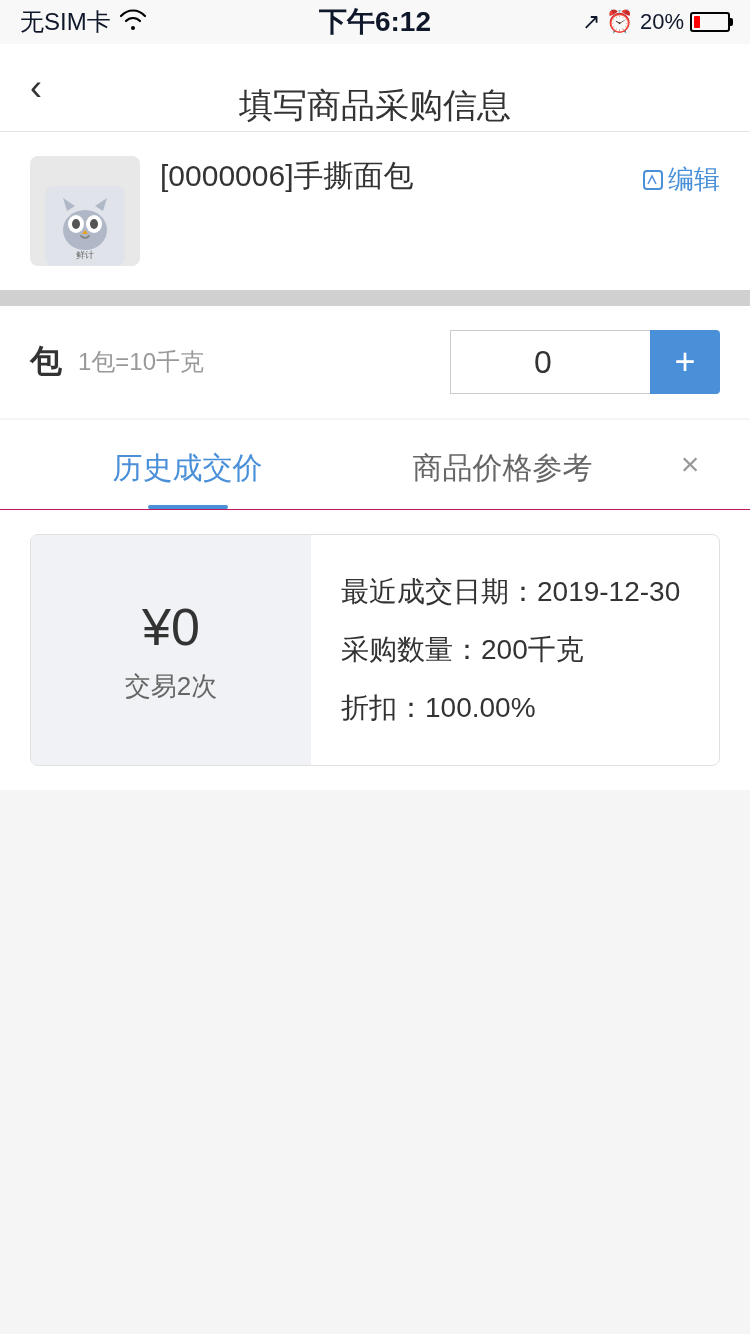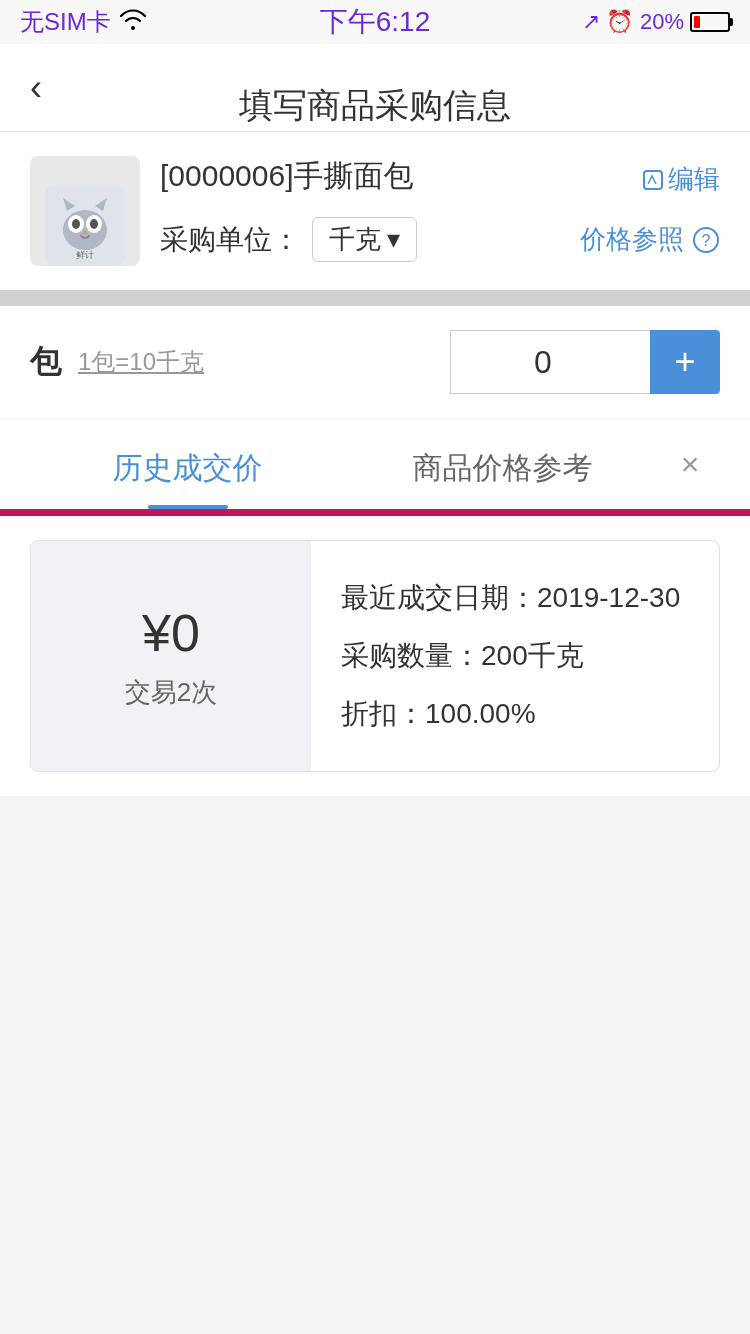--- a/index.html
+++ b/index.html
@@ -15,31 +15,31 @@
     
     .status-bar {
       width: 750px;
       height: 44px;
       background: #f8f8f8;
       display: flex;
       align-items: center;
       justify-content: space-between;
       padding: 0 20px;
       font-size: 24px;
-      color: #6d28d9;
+      color: #0f172a;
     }
     .status-left {
       display: flex;
       align-items: center;
       gap: 8px;
       font-size: 24px;
     }
     .status-center {
       font-size: 28px;
-      font-weight: 400;
+      font-weight: 700;
       position: absolute;
       left: 50%;
       transform: translateX(-50%);
     }
     .status-right {
       display: flex;
       align-items: center;
       gap: 6px;
       font-size: 22px;
     }
@@ -194,21 +194,20 @@
       color: #333;
     }
     .qty-unit-bold {
       font-size: 32px;
       font-weight: 600;
       color: #333;
     }
     .qty-hint {
       font-size: 24px;
       color: #999;
-      text-decoration: underline;
     }
     .qty-input-group {
       display: flex;
       align-items: center;
       gap: 0;
     }
     .qty-input {
       width: 200px;
       height: 64px;
       border: 1px solid #ccc;
@@ -233,21 +232,21 @@
     }
 
     
     .tabs-panel {
       background: #fff;
       margin-top: 2px;
     }
     .tabs-header {
       display: flex;
       align-items: center;
-      border-bottom: 7px solid #be185d;
+      border-bottom: 1px solid #be185d;
       position: relative;
       padding: 0 30px;
     }
     .tab-item {
       flex: 1;
       text-align: center;
       padding: 28px 0 20px;
       font-size: 30px;
       color: #666;
       cursor: pointer;
@@ -379,36 +378,20 @@
       <span class="product-name">
         <span>[0000006]</span><span>手撕面包</span>
       </span>
       <span class="edit-btn">
         <svg width="22" height="22" viewBox="0 0 22 22" fill="none" style="vertical-align:middle;">
           <rect x="2" y="2" width="18" height="18" rx="3" stroke="#4a90d9" stroke-width="2" fill="none"></rect>
           <path d="M6 15 L10 7 L14 15" stroke="#4a90d9" stroke-width="1.5" fill="none"></path>
         </svg>
         <span>编辑</span>
       </span>
-    </div>
-    <div class="purchase-unit-row">
-      <div class="unit-left">
-        <span>采购单位：</span>
-        <div class="unit-select">
-          <span>千克</span>
-          <span>▾</span>
-        </div>
-      </div>
-      <div class="price-ref">
-        <span>价格参照</span>
-        <svg width="28" height="28" viewBox="0 0 28 28" fill="none">
-          <circle cx="14" cy="14" r="12" stroke="#4a90d9" stroke-width="2"></circle>
-          <text x="14" y="20" text-anchor="middle" font-size="16" fill="#4a90d9" font-family="sans-serif">?</text>
-        </svg>
-      </div>
     </div>
   </div>
 </div>
 
 <div class="gray-bar"></div>
 
 <div class="quantity-row">
   <div class="qty-left">
     <span class="qty-unit-bold">包</span>
     <span class="qty-hint">1包=10千克</span>

